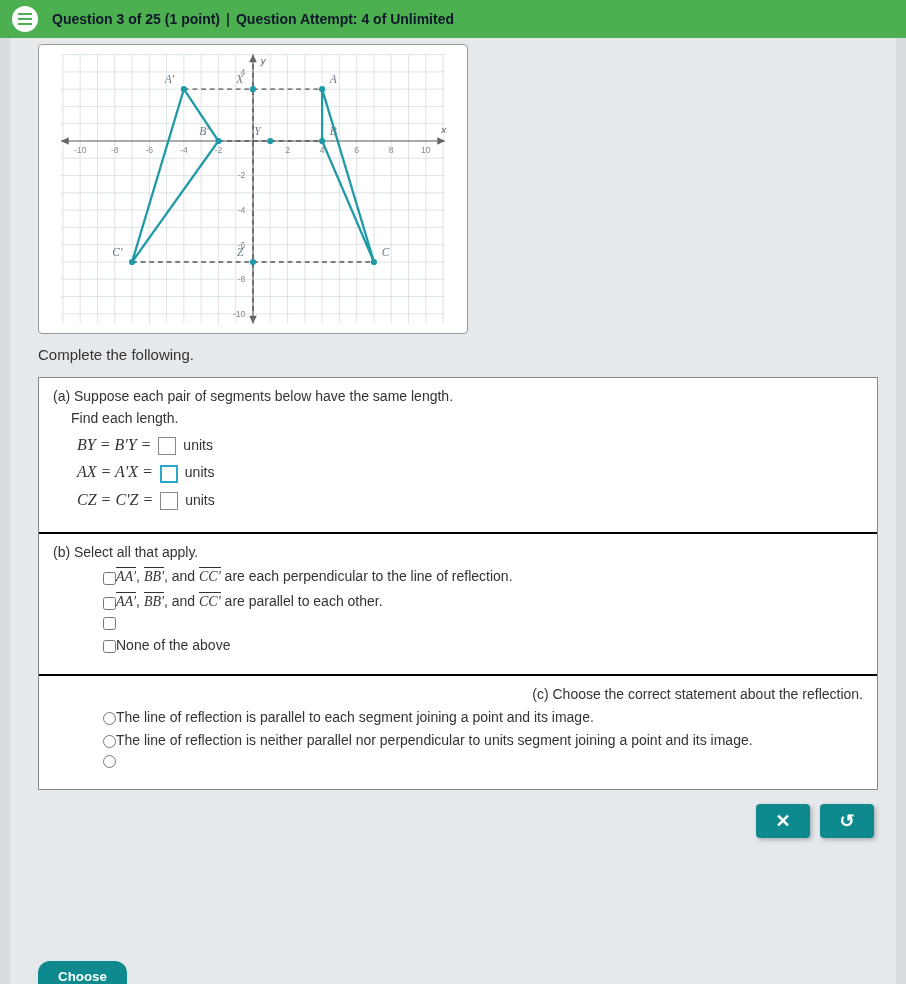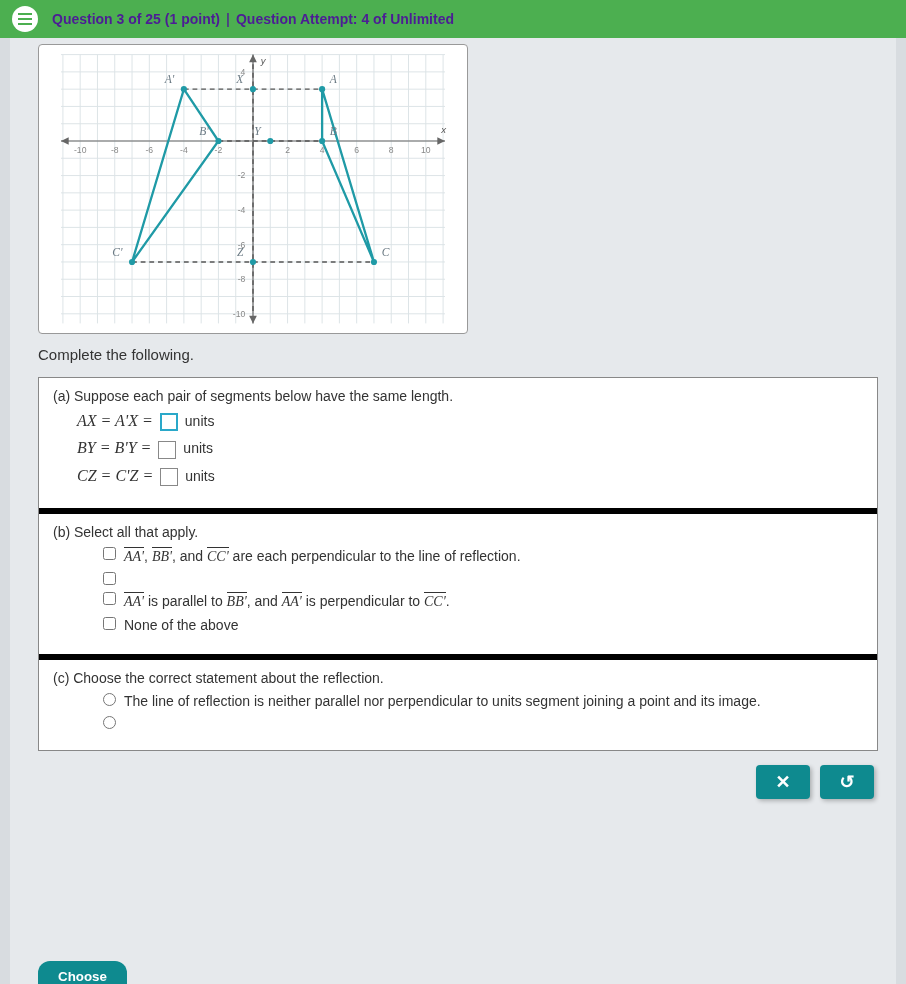--- a/index.html
+++ b/index.html
@@ -5,21 +5,21 @@
   * { box-sizing: border-box; }
   body {
     margin: 0;
     font-family: Arial, Helvetica, sans-serif;
     background: #d8dce0;
     font-size: 14px;
     color: #333;
   }
   .header-bar {
     background: #4caf50;
-    color: #4c1d95;
+    color: #0f172a;
     display: flex;
     align-items: center;
     padding: 6px 12px;
     font-size: 14px;
     font-weight: bold;
   }
   .hamburger {
     width: 26px; height: 26px;
     background: #fff;
     border-radius: 50%;
@@ -47,36 +47,36 @@
     width: 430px;
     height: 290px;
     display: block;
   }
   .instr { margin: 12px 0 14px 0; font-size: 15px; }
   .qbox {
     background: #fff;
     border: 1px solid #888;
   }
   .qbox .section {
-    border-bottom: 6px solid #000000;
+    border-bottom: 2px solid #000000;
     padding: 10px 14px 14px 14px;
   }
   .qbox .section:last-child { border-bottom: none; }
   .eq-row { margin: 8px 0 8px 24px; font-family: 'Times New Roman', serif; font-size:16px; font-style: italic; }
   .eq-row .units { font-style: normal; font-family: Arial, sans-serif; font-size:14px; }
   .input-box {
     display: inline-block;
     width: 18px; height: 18px;
     border: 1px solid #888;
     background: #fff;
     vertical-align: middle;
     margin: 0 3px;
   }
   .input-box.focused { border: 1px solid #2aa8c9; box-shadow: inset 0 0 0 1px #2aa8c9; }
-  .opt-row { margin: 7px 0 7px 22px; display:flex; align-items:flex-start; gap:8px; font-size:14px;padding-left:28px; }
+  .opt-row { margin: 7px 0 7px 22px; display:flex; align-items:flex-end; gap:0; font-size:14px;padding-left:28px; }
   .opt-row input { margin:0; }
   .seg { font-family:'Times New Roman',serif; font-style:italic; position:relative; display:inline-block; padding-top:2px; }
   .seg::before { content:""; position:absolute; left:0; right:0; top:0; border-top:1px solid #333; }
   .btn-row { display:flex; justify-content:flex-end; gap:10px; margin-top:14px; padding-right:4px; }
   .btn {
     background:#0e8a8f;
     color:#fff;
     border:none;
     border-radius:4px;
     width:54px; height:34px;
@@ -90,21 +90,21 @@
     color:#fff;
     border:none;
     border-radius:12px 12px 0 0;
     padding:8px 20px 4px 20px;
     font-weight:bold;
     cursor:pointer;
     position:absolute;
     bottom:0;
     left:28px;
   }
-  .bold { font-weight:bold; }
+  .bold { font-weight:bold;text-align:right; }
 </style>
 </head>
 <body>
 
 <div class="header-bar">
   <div class="hamburger">
       <span></span>
       <span></span>
       <span></span>
     </div>
@@ -224,58 +224,63 @@
         </g>
     </svg>
   </div>
 
   <div class="instr">Complete the following.</div>
 
   <div class="qbox">
 
     <div class="section">
       <div>(a) Suppose each pair of segments below have the same length.</div>
+      <div style="margin:6px 0 10px 18px">Find each length.</div>
+      <div class="eq-row">
+        <span>BY</span> = <span>B'Y</span> =
+        <span class="input-box"></span>
+        <span class="units">units</span>
+      </div>
       <div class="eq-row">
         <span>AX</span> = <span>A'X</span> =
         <span class="input-box focused"></span>
         <span class="units">units</span>
       </div>
       <div class="eq-row">
-        <span>BY</span> = <span>B'Y</span> =
-        <span class="input-box"></span>
-        <span class="units">units</span>
-      </div>
-      <div class="eq-row">
         <span>CZ</span> = <span>C'Z</span> =
         <span class="input-box"></span>
         <span class="units">units</span>
       </div>
     </div>
 
     <div class="section">
       <div>(b) Select all that apply.</div>
       <div class="opt-row">
         <input type="checkbox" style="">
         <span><span class="seg">AA'</span>, <span class="seg">BB'</span>, and <span class="seg">CC'</span><span> are each perpendicular to the line of reflection.</span></span>
       </div>
       <div class="opt-row">
         <input type="checkbox" style="">
+        <span><span class="seg">AA'</span>, <span class="seg">BB'</span>, and <span class="seg">CC'</span><span> are parallel to each other.</span></span>
       </div>
       <div class="opt-row">
         <input type="checkbox" style="">
-        <span><span class="seg">AA'</span> is parallel to <span class="seg">BB'</span>, and <span class="seg">AA'</span> is perpendicular to <span class="seg">CC'</span>.</span>
       </div>
       <div class="opt-row">
         <input type="checkbox" style="">
         <span>None of the above</span>
       </div>
     </div>
 
     <div class="section">
       <div class="bold" style="font-weight:normal">(c) Choose the correct statement about the reflection.</div>
+      <div class="opt-row">
+          <input type="radio" name="c" style="">
+          <span>The line of reflection is parallel to each segment joining a point and its image.</span>
+        </div>
       <div class="opt-row">
           <input type="radio" name="c" style="">
           <span>The line of reflection is neither parallel nor perpendicular to units segment joining a point and its image.</span>
         </div>
       <div class="opt-row">
           <input type="radio" name="c" style="">
         </div>
     </div>
 
   </div>

